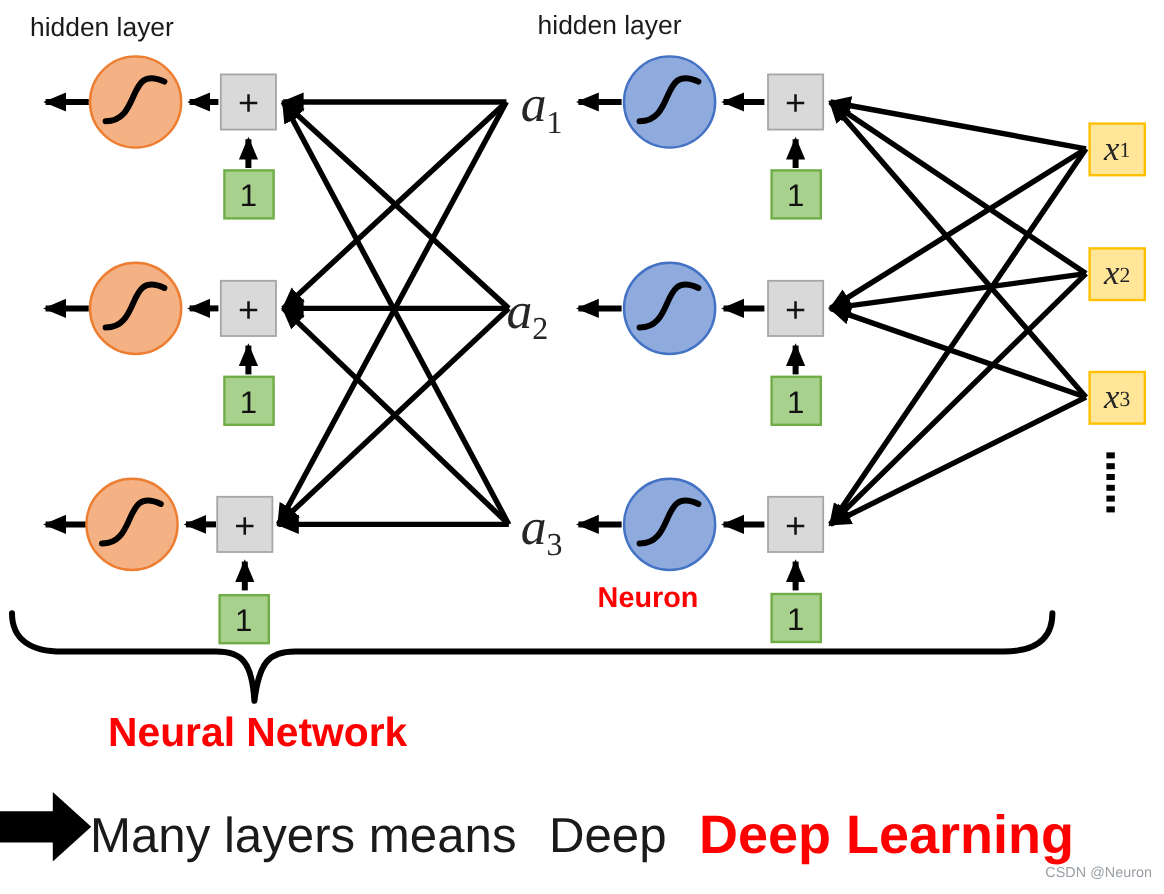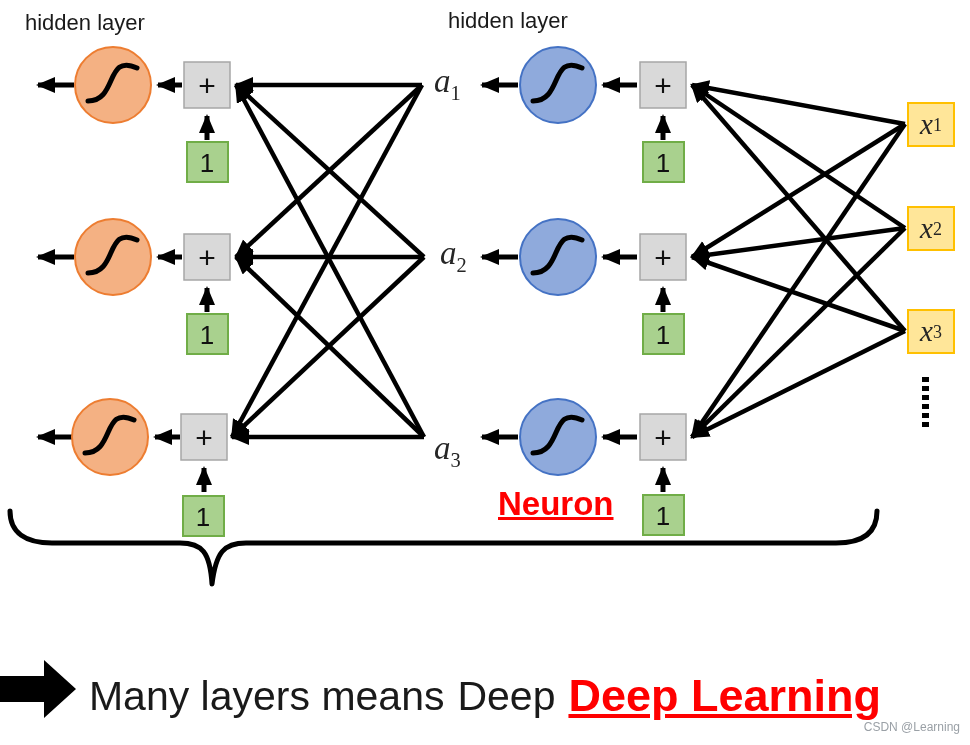--- a/index.html
+++ b/index.html
@@ -3,32 +3,32 @@
 <meta charset="utf-8">
 <style>
   html,body{margin:0;padding:0;background:#ffffff;}
   #stage{
     position:relative;width:970px;height:745px;background:#ffffff;overflow:hidden;
     font-family:"Liberation Sans",sans-serif;color:#1a1a1a;
   }
   svg{position:absolute;left:0;top:0;}
   .lbl{position:absolute;white-space:nowrap;}
   .layer-title{font-size:22px;color:#1a1a1a;}
-  .math{font-family:"Liberation Serif",serif;font-style:italic;font-size:33px;color:#262626;}
+  .math{font-family:"Liberation Serif",serif;font-style:italic;font-size:43px;color:#262626;}
   .math sub{font-size:0.62em;font-style:normal;line-height:0;}
   .input-math{font-size:29px;width:46px;height:43px;display:flex;align-items:center;justify-content:center;}
   .red-bold{color:#FF0000;font-weight:bold;}
-  .neuron-lbl{font-size:33px;text-decoration:underline;}
+  .neuron-lbl{font-size:24px;}
   .network-lbl{font-size:34px;}
   .caption{
     position:absolute;left:0;right:0;top:660px;height:72px;
-    display:flex;align-items:center;justify-content:center;gap:13px;
+    display:flex;align-items:center;justify-content:center;gap:27px;
     font-size:41px;
   }
-  .caption .result{font-size:45px;text-decoration:underline;}
+  .caption .result{font-size:45px;}
   .caption .bold{font-weight:normal;}
   .watermark{right:10px;top:720px;font-size:12px;color:#9aa0a6;}
   
   .conn{stroke:#000;stroke-width:4.5;fill:none;}
   .arrow{stroke:#000;stroke-width:5;fill:none;}
   .sig{stroke:#000;stroke-width:5;fill:none;stroke-linecap:round;}
   .circle-orange{stroke:#ED7D31;stroke-width:2;}
   .circle-blue{stroke:#4472C4;stroke-width:2;}
   .box-gray{stroke:#A6A6A6;stroke-width:1.5;}
   .box-green{stroke:#70AD47;stroke-width:2;}
@@ -160,41 +160,42 @@
       <rect class="dot" x="922" y="422" width="7" height="5"></rect>
     </g>
 
     <path class="brace" d="M 10 511 C 10 533, 26 543, 52 543 L 180 543 C 202 543, 210 552, 212 584 C 216 552, 224 543, 246 543 L 836 543 C 862 543, 877 533, 877 511"></path>
   </svg>
 
   <div class="lbl layer-title" style="left:25px;top:10px;">hidden layer</div>
   <div class="lbl layer-title" style="left:448px;top:8px;">hidden layer</div>
 
   <div class="lbl math" style="left:434px;top:63px;"><span>a</span><sub>1</sub></div>
-  <div class="lbl math" style="left:440px;top:235px;"><span>a</span><sub>2</sub></div>
-  <div class="lbl math" style="left:434px;top:430px;"><span>a</span><sub>3</sub></div>
+  <div class="lbl math" style="left:422px;top:235px;"><span>a</span><sub>2</sub></div>
+  <div class="lbl math" style="left:434px;top:415px;"><span>a</span><sub>3</sub></div>
 
   <div class="lbl math input-math" style="left:908px;top:103px;">
       <span>x</span>
       <sub>1</sub>
     </div>
   <div class="lbl math input-math" style="left:908px;top:207px;">
       <span>x</span>
       <sub>2</sub>
     </div>
   <div class="lbl math input-math" style="left:908px;top:310px;">
       <span>x</span>
       <sub>3</sub>
     </div>
 
   <div class="lbl red-bold neuron-lbl" style="left:498px;top:485px;">Neuron</div>
+  <div class="lbl red-bold network-lbl" style="left:90px;top:592px;">Neural Network</div>
 
   <div class="caption">
     <span>Many layers means</span>
     <span class="bold">Deep</span>
     <svg width="76" height="58" viewBox="0 0 76 58">
       <polygon points="0,16 44,16 44,0 76,29 44,58 44,42 0,42" fill="#000"></polygon>
     </svg>
     <span class="red-bold result">Deep Learning</span>
   </div>
 
-  <div class="lbl watermark">CSDN @Learning</div>
+  <div class="lbl watermark">CSDN @Neuron</div>
 </div>
 
 </body></html>

